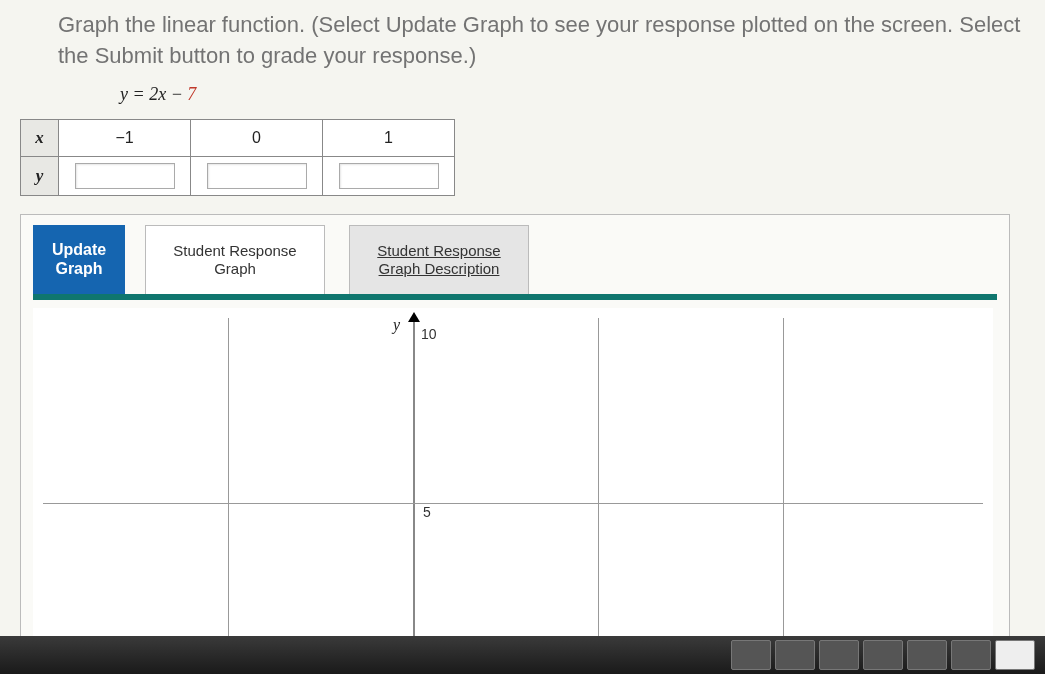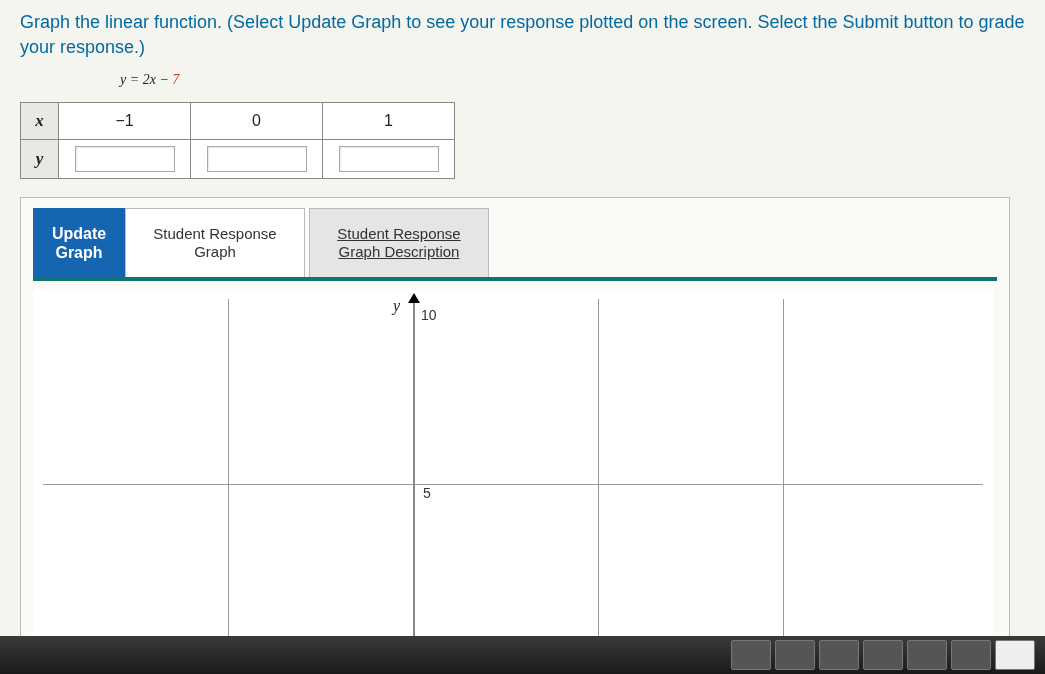--- a/index.html
+++ b/index.html
@@ -10,27 +10,28 @@
     body {
       font-family: Arial, Helvetica, sans-serif;
       background: #f5f5f0;
       color: #222;
       width: 1045px;
       height: 674px;
       padding: 10px 20px;
       overflow: hidden;
     }
     .instructions {
-      font-size: 18px;
-      color: #0369a1;
+      font-size: 22px;
+      color: #737373;
       line-height: 1.4;
       margin-bottom: 12px;
+      margin-left: 38px;
     }
     .equation {
-      font-size: 14px;
+      font-size: 18px;
       font-style: italic;
       margin-left: 100px;
       margin-bottom: 14px;
       font-family: 'Times New Roman', serif;
     }
     .eq-y { font-style: italic; }
     .eq-x { font-style: italic; }
     .eq-constant { color: #c0392b; }
     .xy-table {
       border-collapse: collapse;
@@ -69,22 +70,23 @@
     }
     .graph-panel {
       border: 1px solid #bbb;
       background: #fafaf7;
       padding: 10px 12px;
       width: 990px;
     }
     .tab-row {
       display: flex;
       align-items: stretch;
-      border-bottom: 4px solid #0f766e;
+      border-bottom: 6px solid #0f766e;
       margin-bottom: 0;
+      gap: 20px;
     }
     .update-btn {
       background: #1565b0;
       color: #fff;
       border: none;
       font-weight: bold;
       font-size: 16px;
       padding: 12px 14px;
       cursor: pointer;
       text-align: center;

